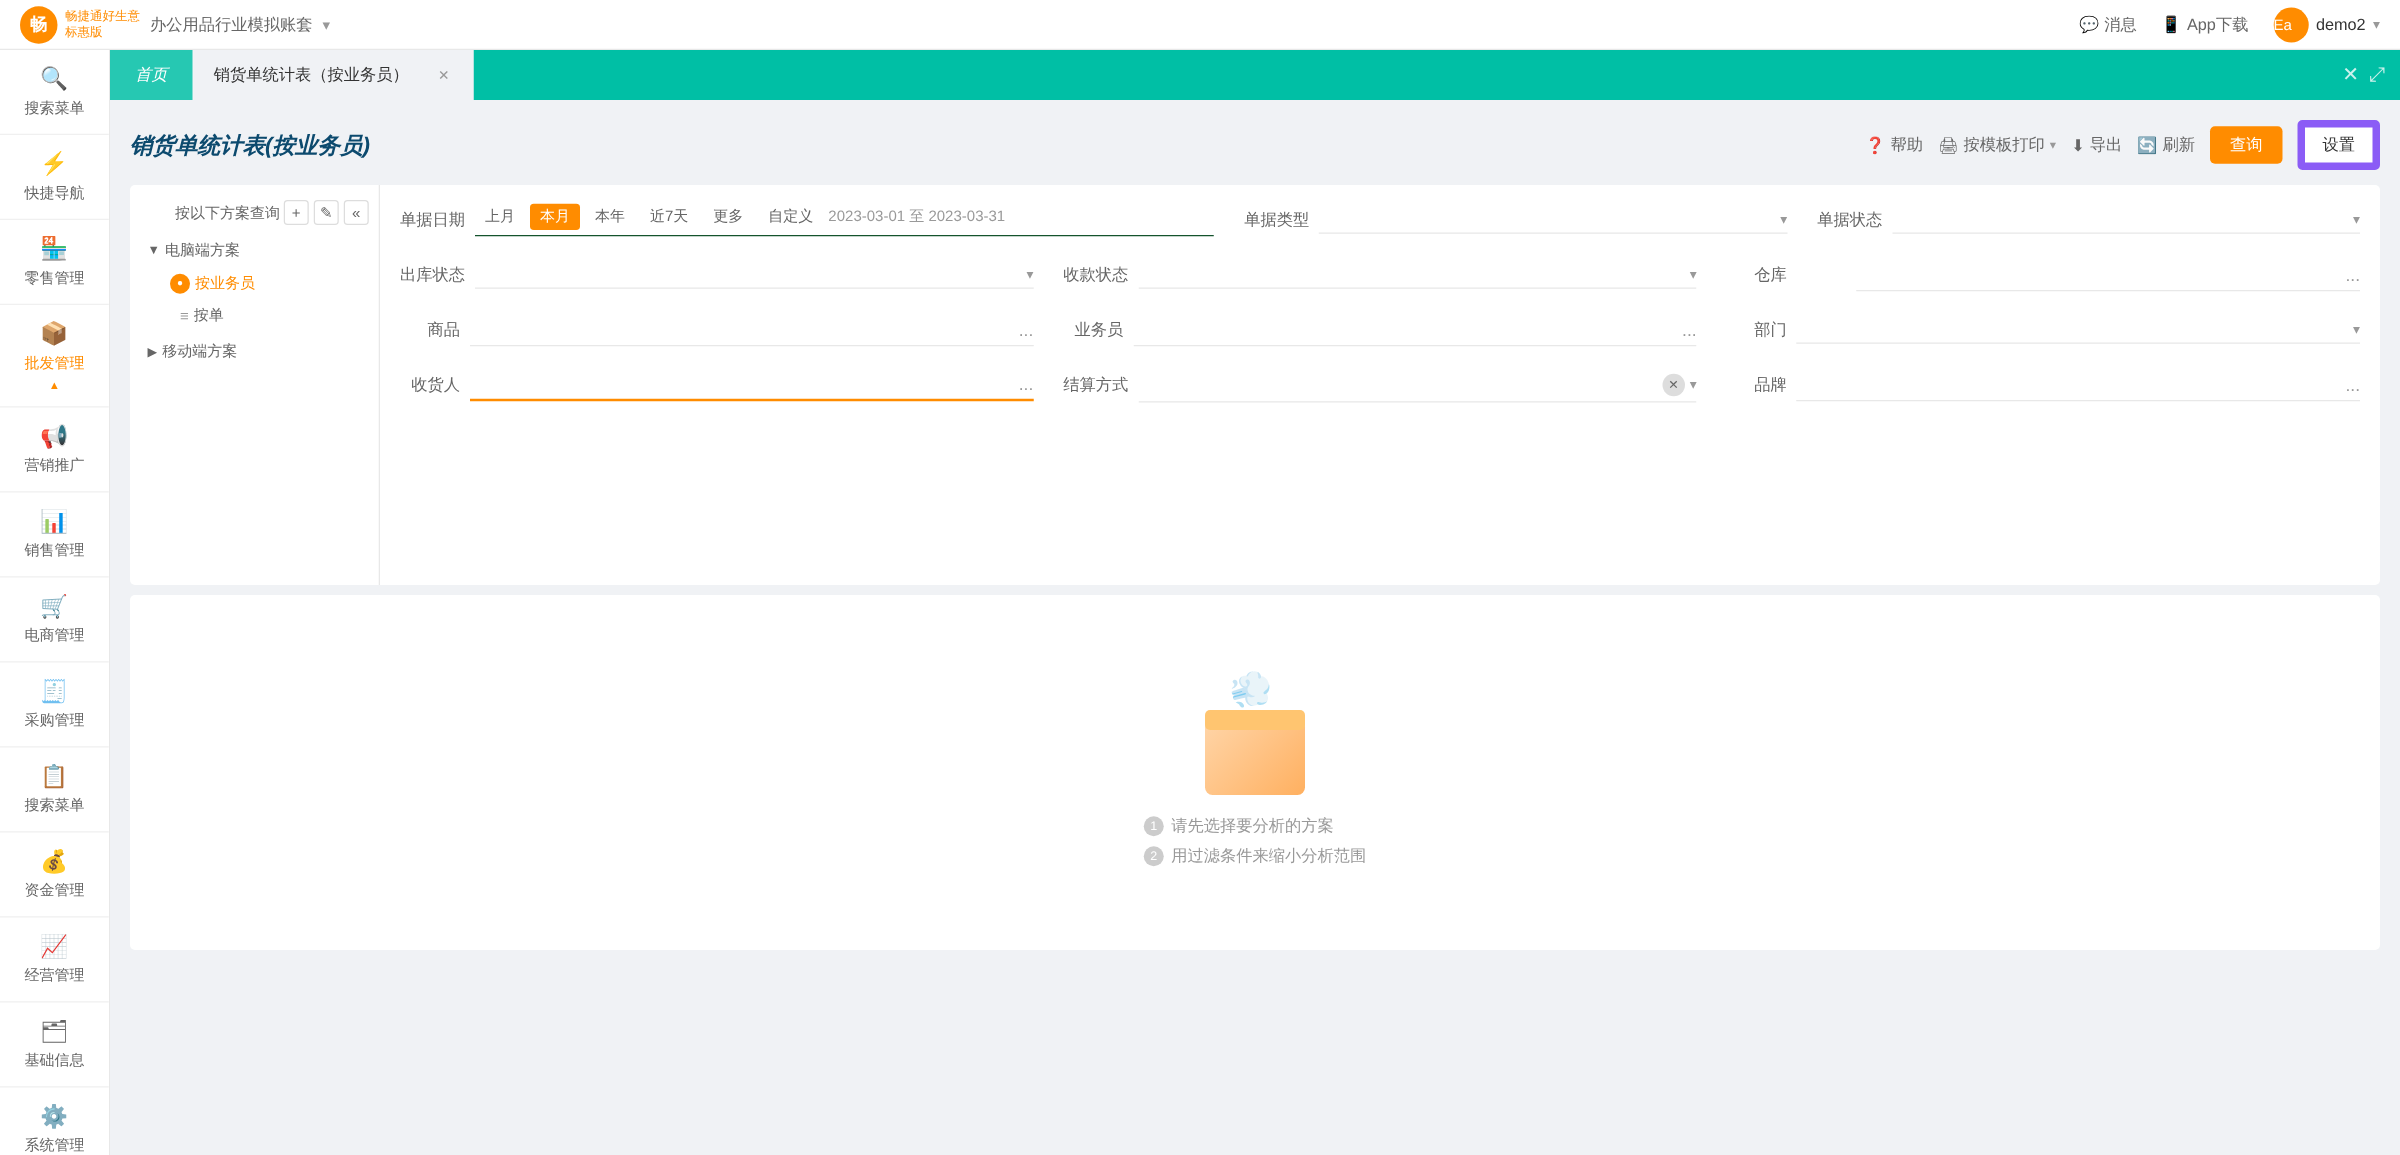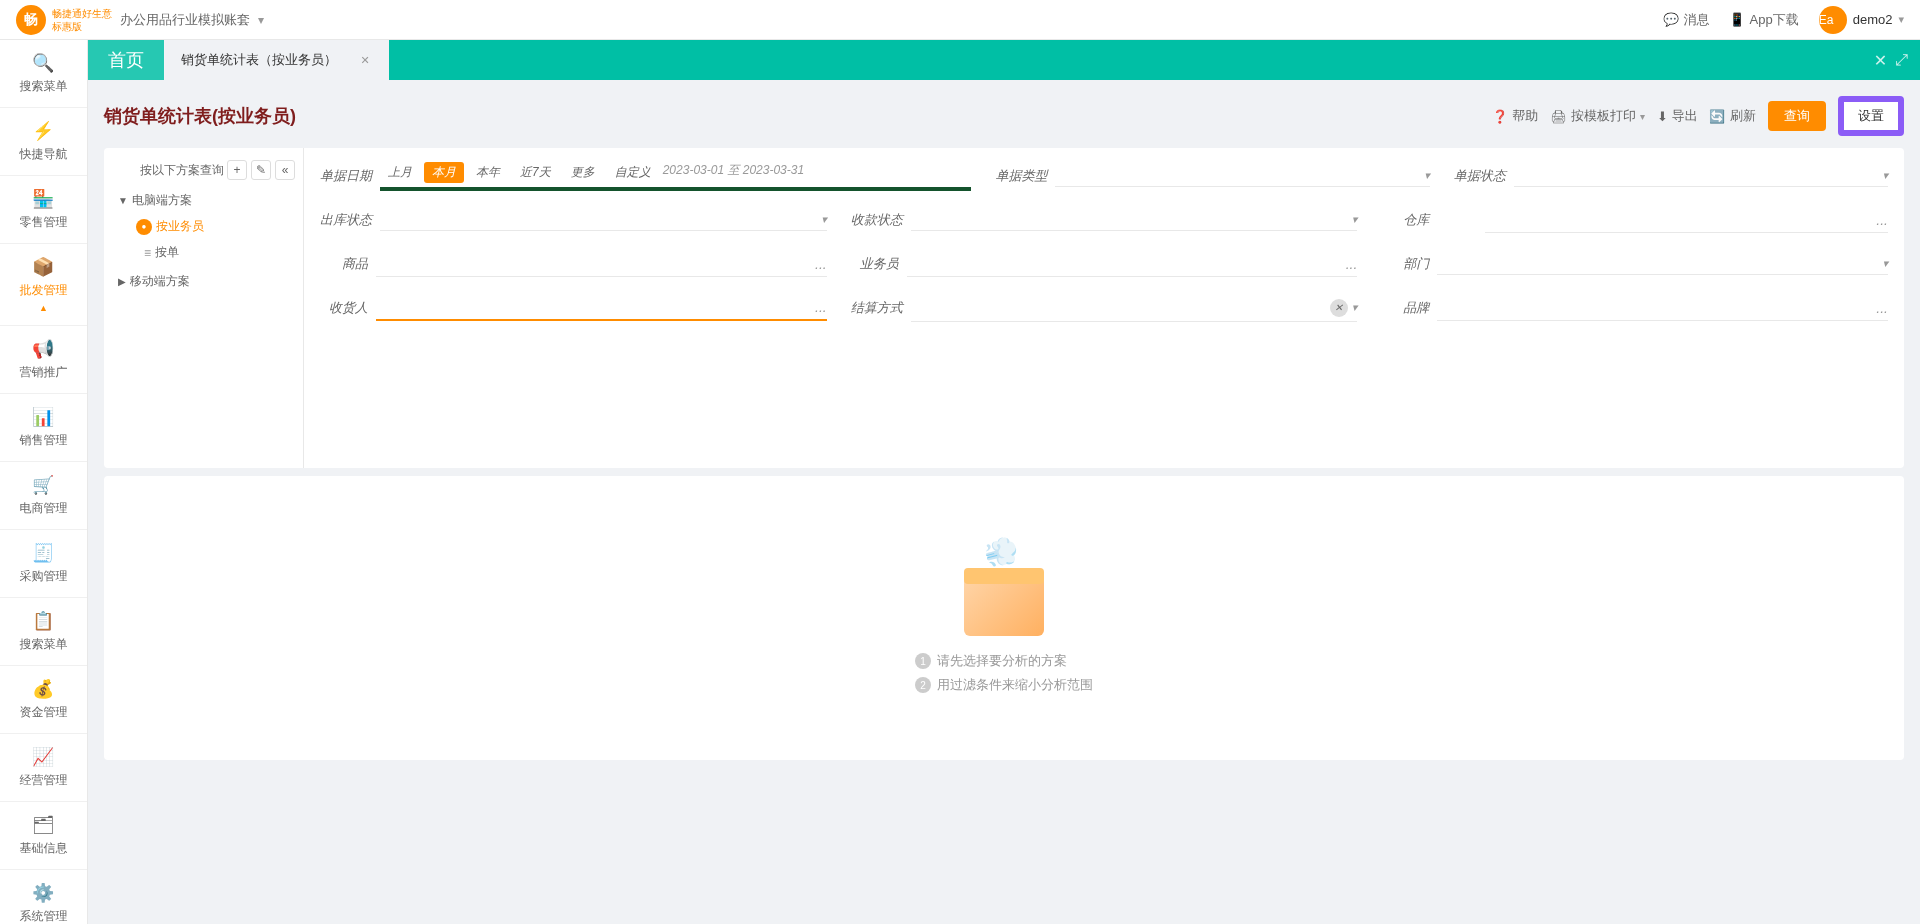--- a/index.html
+++ b/index.html
@@ -25,32 +25,32 @@
     .sidebar { width: 88px; background: #fff; border-right: 1px solid #e8e8e8; display: flex; flex-direction: column; overflow-y: auto; flex-shrink: 0; }
     .sidebar-item { padding: 12px 4px; display: flex; flex-direction: column; align-items: center; gap: 4px; cursor: pointer; color: #666; font-size: 12px; border-bottom: 1px solid #f0f0f0; }
     .sidebar-item.active { color: #ff8c00; }
     .sidebar-item-icon { font-size: 18px; }
 
     
     .content-area { flex: 1; display: flex; flex-direction: column; overflow: hidden; }
 
     
     .tab-bar { height: 40px; background: #00bfa5; display: flex; align-items: stretch; padding-left: 0; flex-shrink: 0; }
-    .tab-home { padding: 0 20px; display: flex; align-items: center; color: white; font-size: 18px; cursor: pointer; background: rgba(255,255,255,0.15); }
+    .tab-home { padding: 0 20px; display: flex; align-items: center; color: white; font-size: 13px; cursor: pointer; background: rgba(255,255,255,0.15); font-style: italic; }
     .tab-item { padding: 0 16px; display: flex; align-items: center; gap: 20px; color: white; font-size: 13px; cursor: pointer; background: rgba(0,0,0,0.1); border-left: 1px solid rgba(255,255,255,0.2); }
     .tab-item.active { background: #f0f2f5; color: #333; }
     .tab-close { width: 16px; height: 16px; display: flex; align-items: center; justify-content: center; border-radius: 50%; color: #999; font-size: 11px; }
     .tab-bar-spacer { flex: 1; }
     .tab-bar-actions { display: flex; align-items: center; padding: 0 12px; gap: 8px; }
     .tab-bar-btn { color: white; font-size: 16px; cursor: pointer; opacity: 0.8; }
 
     
     .page-content { flex: 1; overflow-y: auto; padding: 16px; background: #f0f2f5; }
     .page-header { display: flex; align-items: center; justify-content: space-between; margin-bottom: 12px; }
-    .page-title { font-size: 18px; font-weight: 600; color: #7f1d1d; }
+    .page-title { font-size: 18px; font-weight: 600; color: #0c4a6e; font-style: italic; }
     .page-actions { display: flex; align-items: center; gap: 12px; }
     .page-action-btn { display: flex; align-items: center; gap: 4px; color: #666; font-size: 13px; cursor: pointer; }
     .btn-primary { background: #ff8c00; color: white; border: none; padding: 6px 16px; border-radius: 4px; cursor: pointer; font-size: 13px; }
     .btn-default { background: white; color: #333; border: 6px solid #8b5cf6; padding: 5px 14px; border-radius: 4px; cursor: pointer; font-size: 13px; }
 
     
     .filter-layout { display: flex; background: white; border-radius: 4px; min-height: 320px; }
     .scheme-sidebar { width: 200px; border-right: 1px solid #e8e8e8; padding: 8px; flex-shrink: 0; }
     .scheme-header { display: flex; align-items: center; justify-content: space-between; padding: 4px 0; margin-bottom: 4px; }
     .scheme-title { font-size: 12px; color: #666; margin-left: 28px; }
@@ -58,21 +58,21 @@
     .scheme-btn { width: 20px; height: 20px; display: flex; align-items: center; justify-content: center; border: 1px solid #ddd; border-radius: 3px; cursor: pointer; color: #666; font-size: 12px; }
     .scheme-group { margin-bottom: 4px; }
     .scheme-group-header { display: flex; align-items: center; gap: 4px; padding: 4px 6px; font-size: 12px; color: #666; cursor: pointer; }
     .scheme-item { padding: 5px 6px 5px 24px; font-size: 12px; color: #333; cursor: pointer; border-radius: 3px; display: flex; align-items: center; gap: 4px; }
     .scheme-item.active { color: #ff8c00; }
     .scheme-item-icon { width: 16px; height: 16px; border-radius: 50%; background: #ff8c00; display: flex; align-items: center; justify-content: center; color: white; font-size: 9px; }
     .scheme-sub-item { padding: 4px 6px 4px 32px; font-size: 12px; color: #666; cursor: pointer; display: flex; align-items: center; gap: 4px; }
 
     
     .filter-area { flex: 1; padding: 12px 16px; }
-    .filter-row { display: flex; align-items: center; gap: 0; margin-bottom: 12px; font-style: italic; }
+    .filter-row { display: flex; align-items: center; gap: 0; margin-bottom: 12px; }
     .filter-item { display: flex; align-items: center; flex: 1; min-height: 32px; }
     .filter-label { font-size: 13px; color: #666; white-space: nowrap; min-width: 56px; padding-right: 8px; text-align: right; }
     .date-tabs { display: flex; gap: 4px; align-items: center; }
     .date-tab { padding: 2px 8px; font-size: 12px; color: #666; cursor: pointer; border-radius: 2px; }
     .date-tab.active { background: #ff8c00; color: white; border-radius: 3px; }
     .date-range { font-size: 12px; color: #999; margin-left: 4px; }
     .dropdown-arrow { color: #999; font-size: 11px; margin-left: 4px; }
     .filter-dots { color: #999; font-size: 14px; margin-left: 4px; cursor: pointer; }
     .tag-x { width: 18px; height: 18px; background: #ddd; border-radius: 50%; display: flex; align-items: center; justify-content: center; font-size: 10px; color: #666; cursor: pointer; }
 
@@ -254,21 +254,21 @@
                 <span>移动端方案</span>
               </div>
             </div>
           </div>
 
           <div class="filter-area">
 
             <div class="filter-row">
               <div class="filter-item" style="flex:1.5;">
                 <span class="filter-label">单据日期</span>
-                <div style="display:flex;flex:1;border-bottom:4px solid #14532d;padding-bottom:4px;">
+                <div style="display:flex;align-items:center;flex:1;border-bottom:1px solid #14532d;padding-bottom:4px;">
                   <div class="date-tabs">
                     <span class="date-tab">上月</span>
                     <span class="date-tab active">本月</span>
                     <span class="date-tab">本年</span>
                     <span class="date-tab">近7天</span>
                     <span class="date-tab">更多</span>
                     <span class="date-tab">自定义</span>
                   </div>
                   <span class="date-range">2023-03-01 至 2023-03-31</span>
                 </div>

